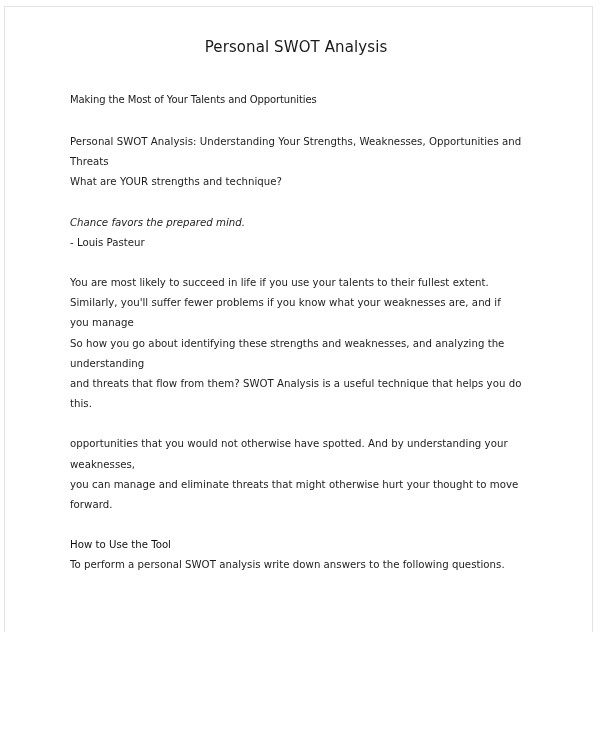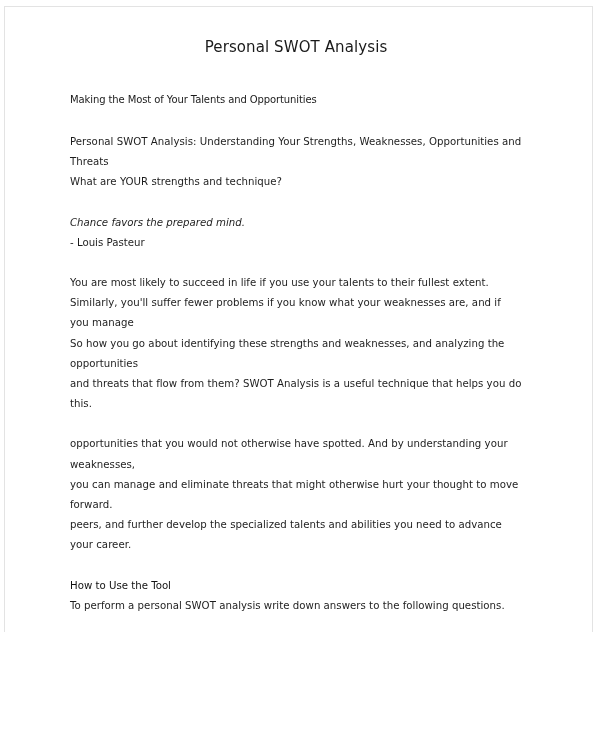--- a/index.html
+++ b/index.html
@@ -101,30 +101,29 @@
     <div class="spacer-md"></div>
 
     <div class="quote">Chance favors the prepared mind.</div>
     <div class="attribution">- Louis Pasteur</div>
 
     <div class="spacer-md"></div>
 
     <div class="block">
       <span class="line">You are most likely to succeed in life if you use your talents to their fullest extent.</span>
       <span class="line">Similarly, you'll suffer fewer problems if you know what your weaknesses are, and if you manage</span>
-      <span class="line">So how you go about identifying these strengths and weaknesses, and analyzing the opportunities</span>
+      <span class="line">So how you go about identifying these strengths and weaknesses, and analyzing the understanding</span>
       <span class="line">and threats that flow from them? SWOT Analysis is a useful technique that helps you do this.</span>
     </div>
 
     <div class="spacer-md"></div>
 
     <div class="block">
       <span class="line">opportunities that you would not otherwise have spotted. And by understanding your weaknesses,</span>
       <span class="line">you can manage and eliminate threats that might otherwise hurt your thought to move forward.</span>
-      <span class="line">peers, and further develop the specialized talents and abilities you need to advance your career.</span>
     </div>
 
     <div class="spacer-md"></div>
 
     <div class="section-heading">How to Use the Tool</div>
     <div class="block">To perform a personal SWOT analysis write down answers to the following questions.</div>
 
     <div class="spacer-md"></div>
 
   </div>

